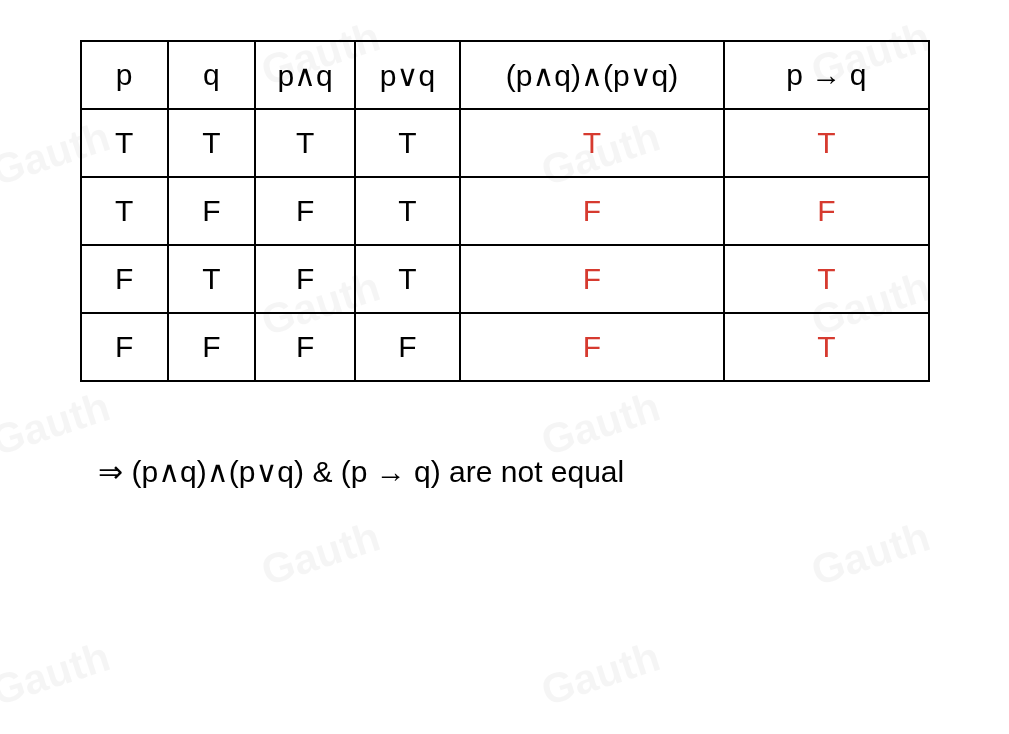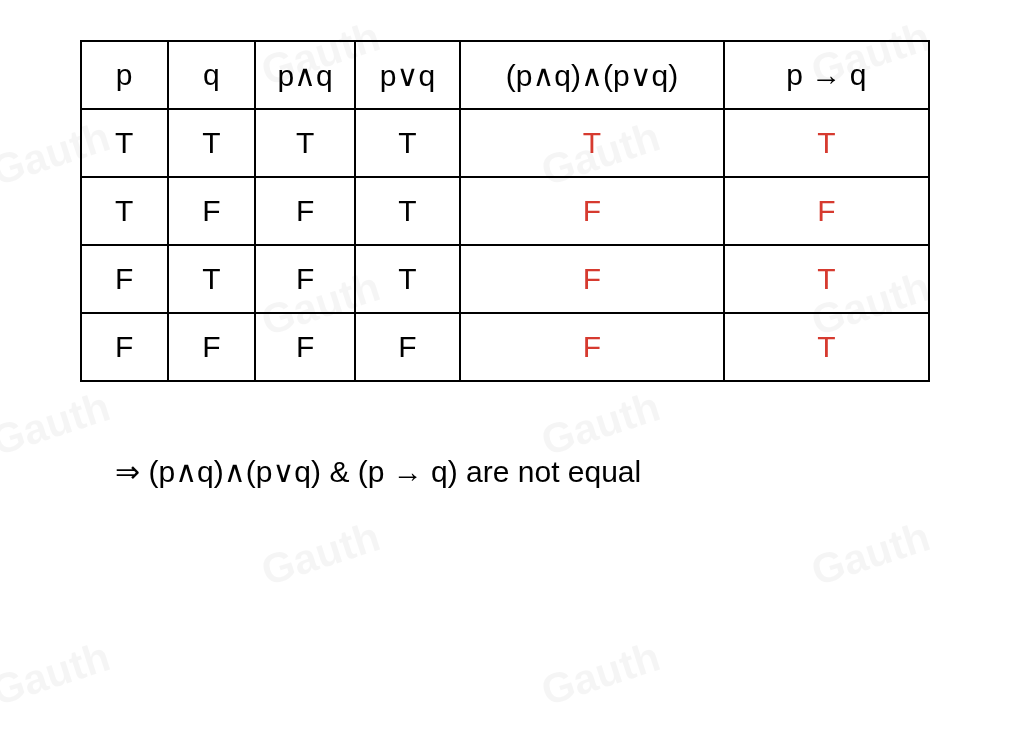--- a/index.html
+++ b/index.html
@@ -62,21 +62,21 @@
   .notes {
     margin-top: 60px;
     font-size: 30px;
     line-height: 2.0;
     padding-left: 20px;
   }
   .notes .line {
     margin-bottom: 6px;
     white-space: nowrap;
   }
-  .indent1 { padding-left: 8px; margin-left: 17px; }
+  .indent1 { padding-left: 8px; }
   .indent2 { padding-left: 30px; }
 </style>
 </head>
 <body>
 
 <div class="page">
 
   <div class="watermark" style="left:-10px; top:130px;">Gauth</div>
   <div class="watermark" style="left:-10px; top:400px;">Gauth</div>
   <div class="watermark" style="left:-10px; top:650px;">Gauth</div>

